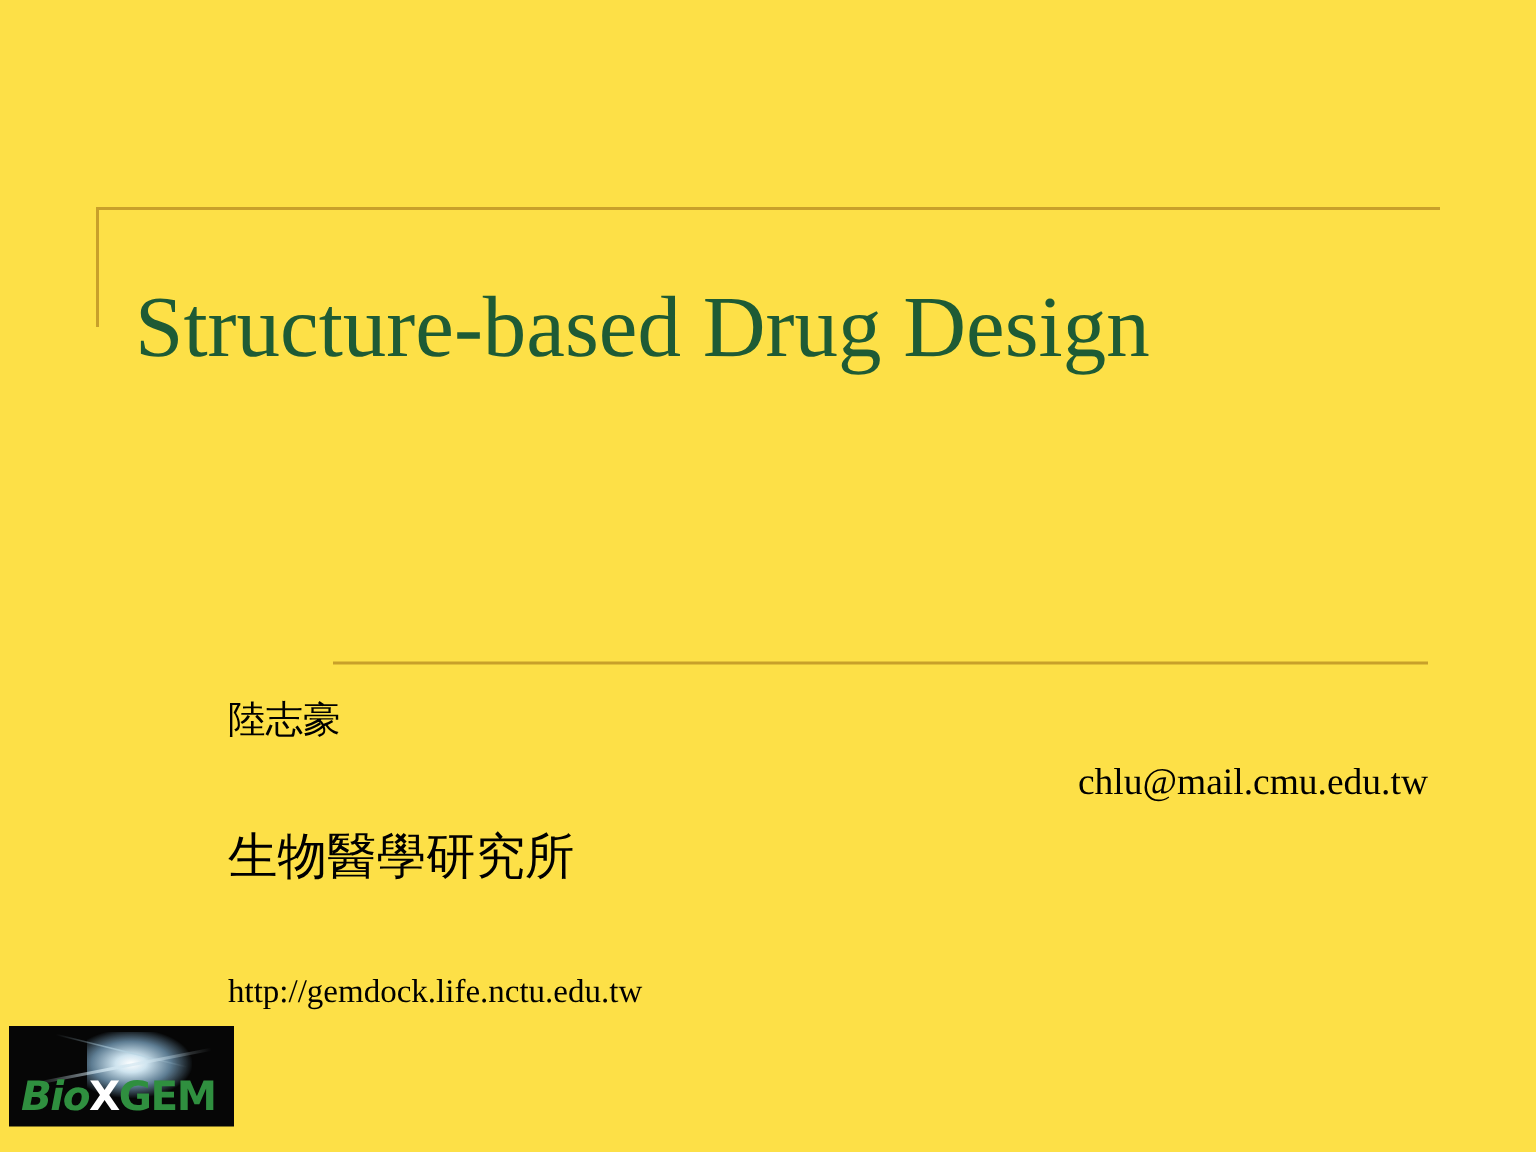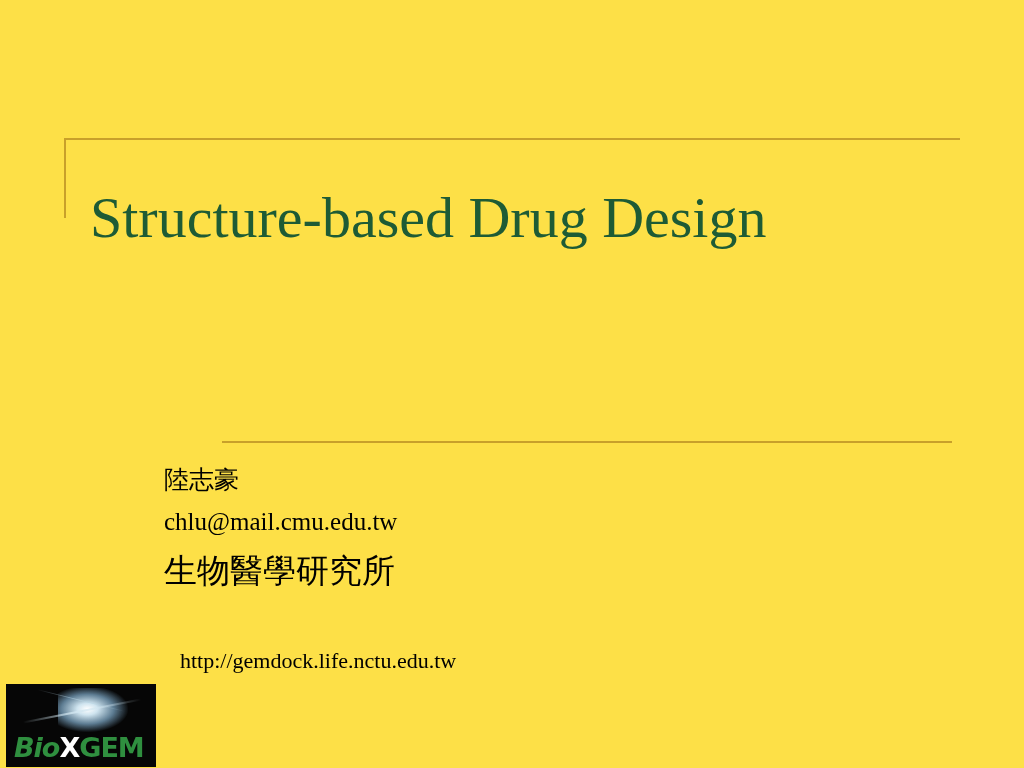--- a/index.html
+++ b/index.html
@@ -52,66 +52,66 @@
     position: absolute;
     left: 222px;
     top: 441px;
     width: 730px;
     height: 0;
     border-top: 2px solid #c8a02a;
   }
 
   .author-block {
     position: absolute;
-    left: 164px;
+    left: 152px;
     top: 462px;
     width: 800px;
     color: #000000;
   }
   .cjk {
     font-family: "DejaVu Serif", "Liberation Serif", serif;
   }
   .line-name {
     font-size: 25px;
     line-height: 1.45;
     margin-bottom: 6px;
   }
   .line-email {
     font-family: "Liberation Serif", serif;
     font-size: 25px;
     line-height: 1.45;
     margin-bottom: 6px;
+    text-align: right;
   }
   .line-dept {
     font-size: 33px;
     line-height: 1.45;
   }
   .spacer {
     height: 52px;
   }
   .line-source {
     font-size: 25px;
     font-weight: bold;
     line-height: 1.45;
     margin-bottom: 6px;
   }
   .line-url {
     font-family: "Liberation Serif", serif;
     font-size: 22px;
     line-height: 1.4;
-    margin-left: 16px;
   }
 
   
   .logo {
     position: absolute;
     left: 6px;
     top: 684px;
     width: 150px;
-    height: 83px;
+    height: 67px;
     background: #060606;
     overflow: hidden;
   }
   .logo-glow {
     position: absolute;
     left: 52px;
     top: 4px;
     width: 70px;
     height: 44px;
     background: radial-gradient(ellipse at 42% 48%, #ffffff 0%, #cfe4ef 18%, #5d7c92 46%, rgba(12,14,16,0) 72%);

